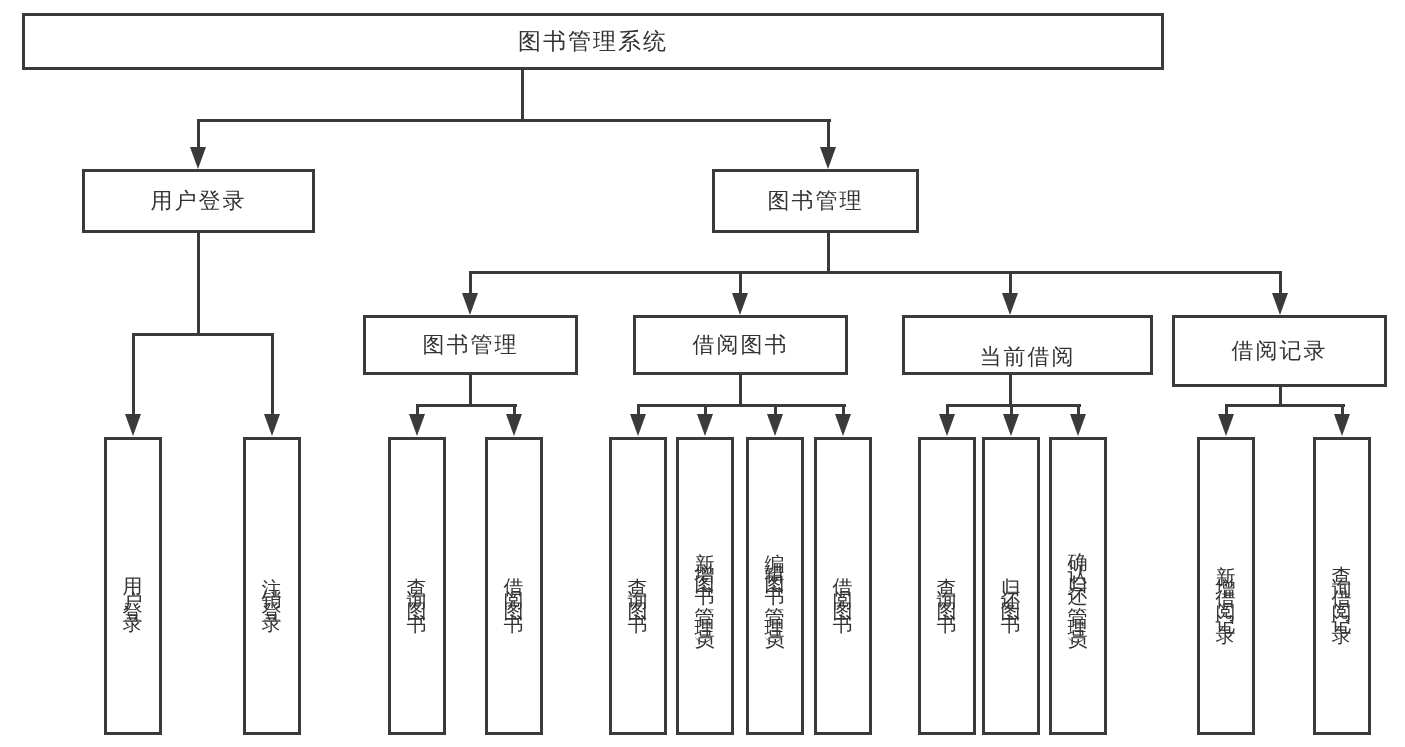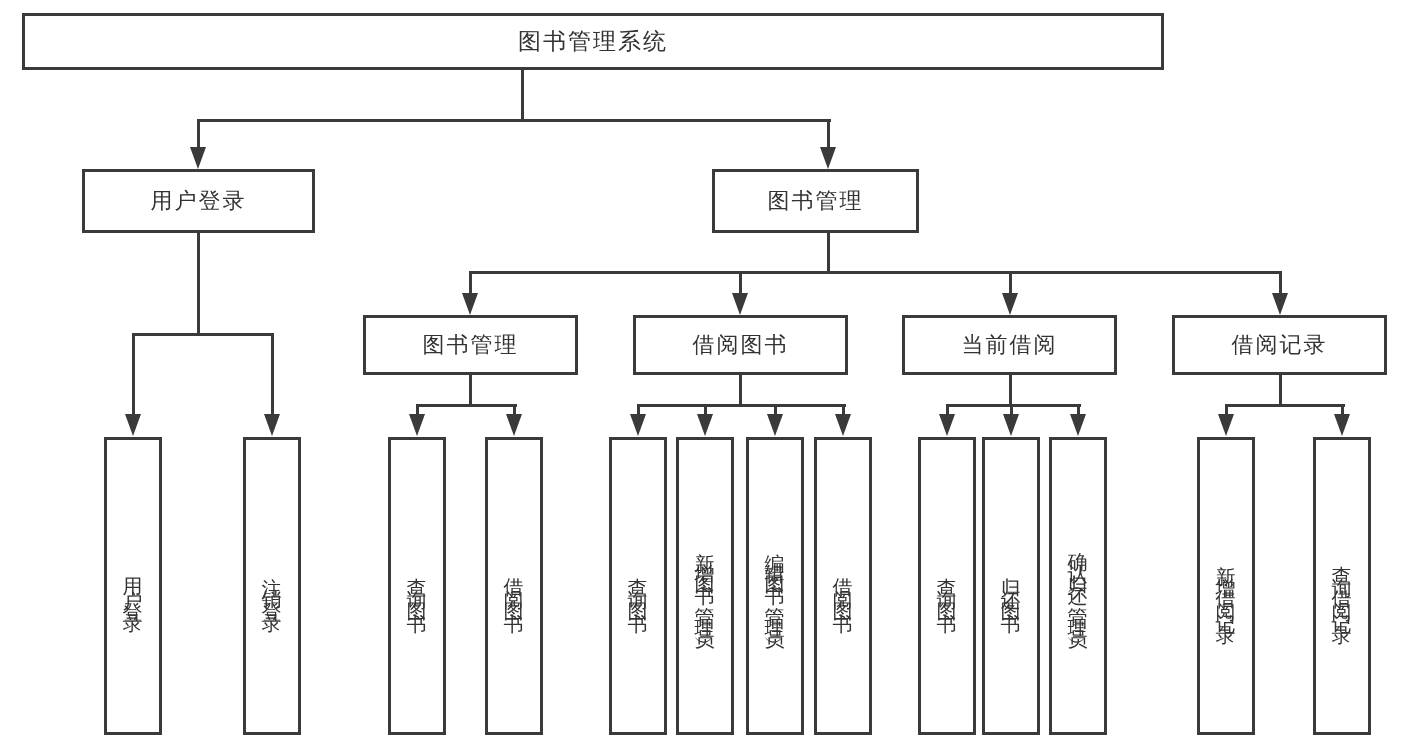--- a/index.html
+++ b/index.html
@@ -105,24 +105,24 @@
   <div class="box mid" style="left:712px;top:169px;width:207px;height:64px;">
     <span>图书管理</span>
   </div>
 
   <div class="box mid" style="left:363px;top:315px;width:215px;height:60px;">
     <span>图书管理</span>
   </div>
   <div class="box mid" style="left:633px;top:315px;width:215px;height:60px;">
     <span>借阅图书</span>
   </div>
-  <div class="box mid" style="left:902px;top:315px;width:215px;height:60px;">
+  <div class="box mid" style="left:902px;top:315px;width:251px;height:60px;align-items:flex-end;">
     <span>当前借阅</span>
   </div>
-  <div class="box mid" style="left:1172px;top:315px;width:215px;height:60px;">
+  <div class="box mid" style="left:1172px;top:315px;width:215px;height:72px;">
     <span>借阅记录</span>
   </div>
 
   <div class="leaf" style="left:104px;top:437px;">
     <span>用户登录</span>
   </div>
   <div class="leaf" style="left:243px;top:437px;">
     <span>注销登录</span>
   </div>
 

